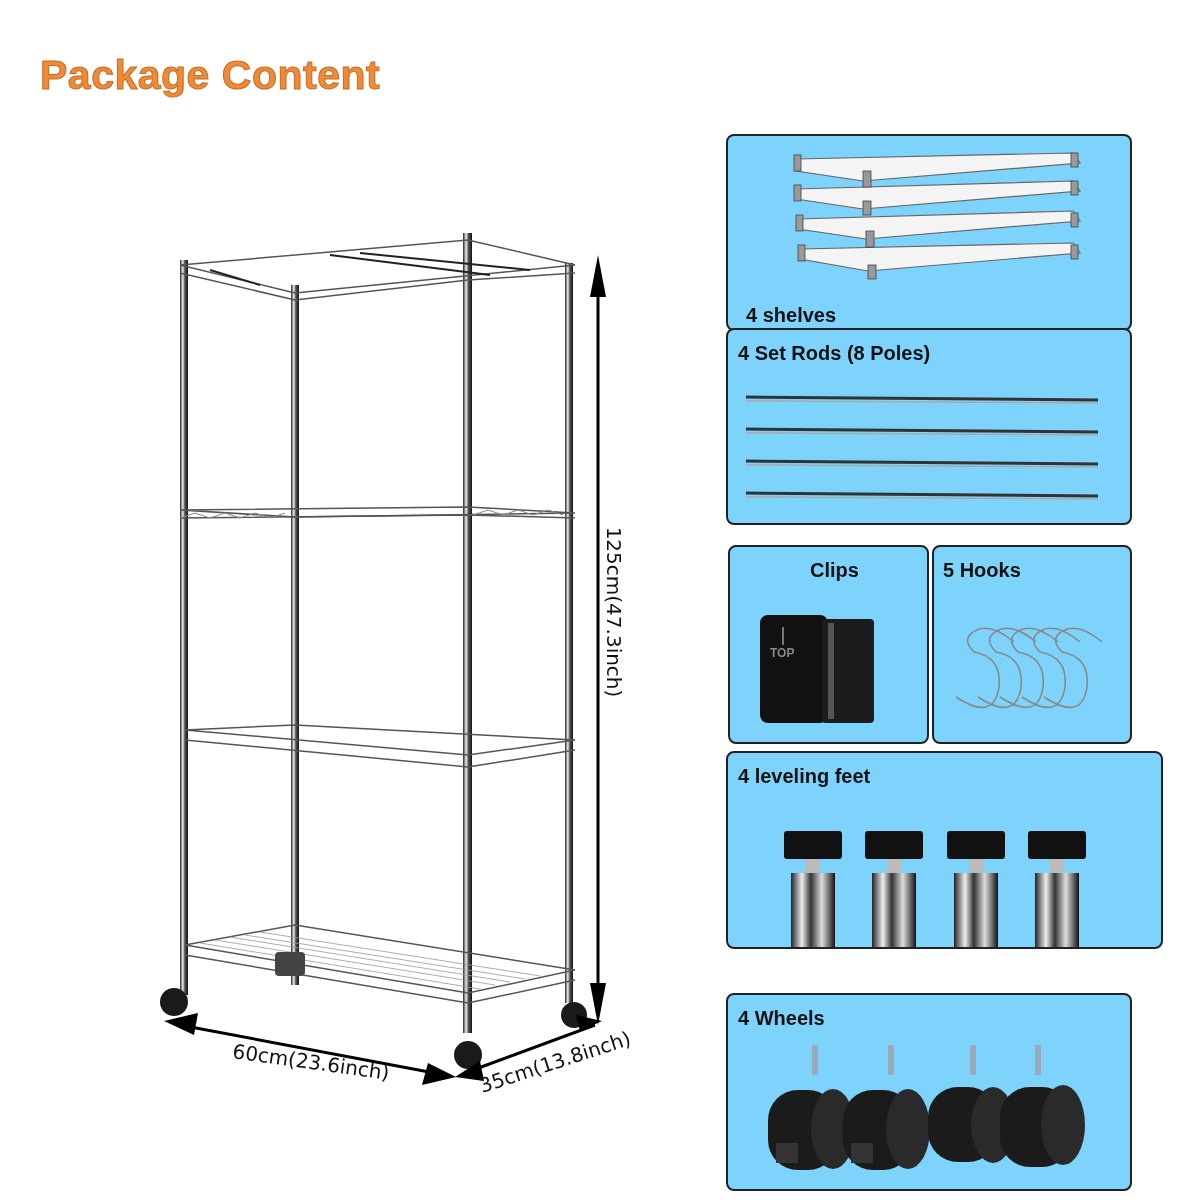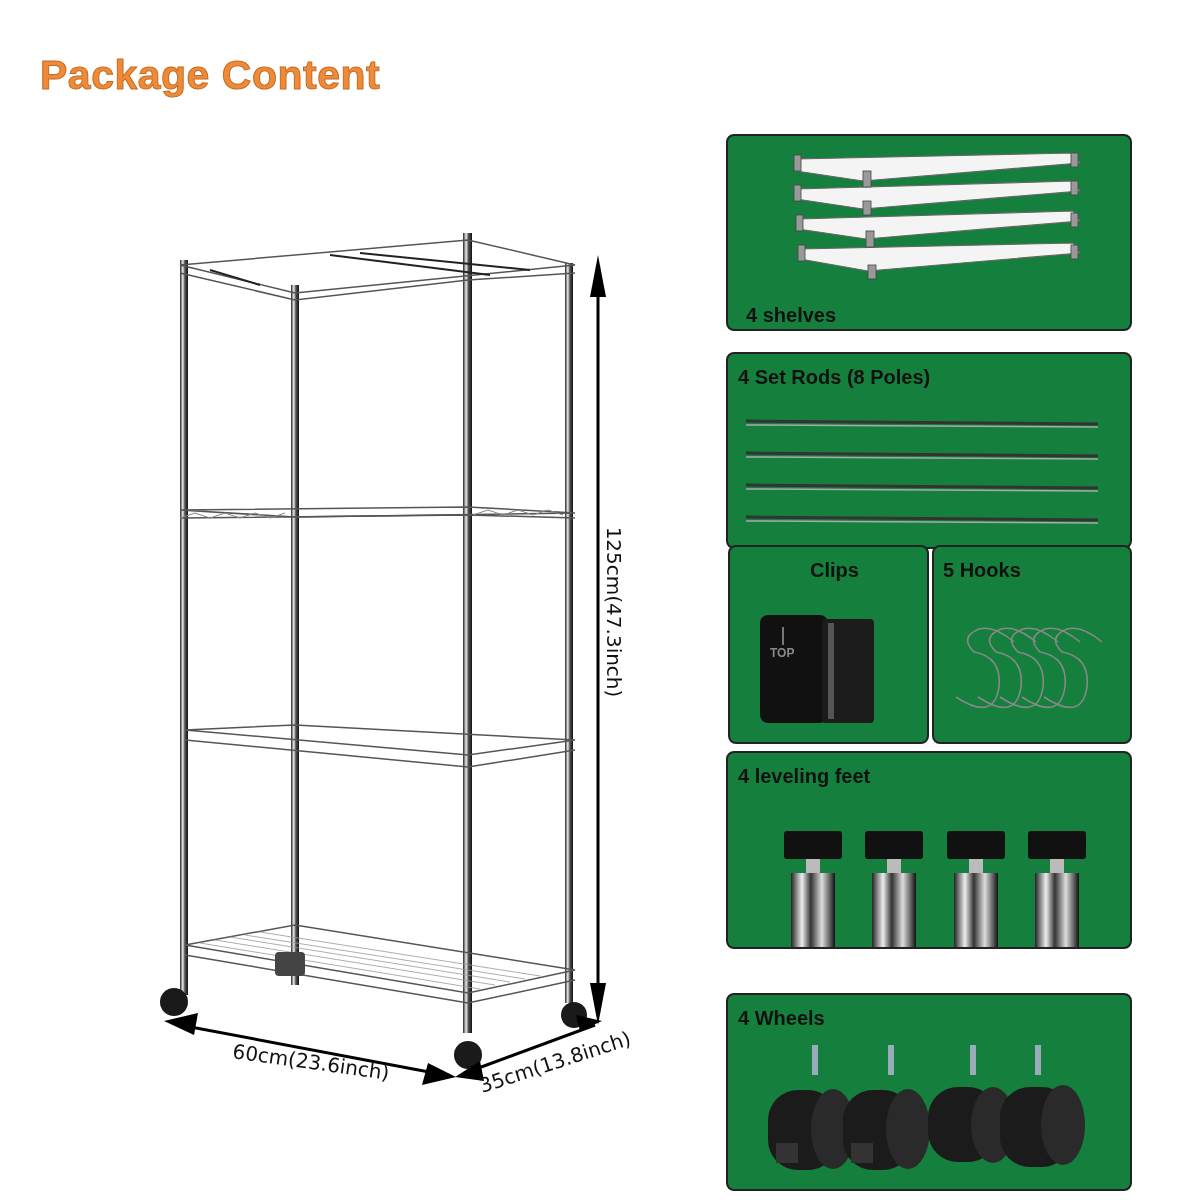--- a/index.html
+++ b/index.html
@@ -4,27 +4,27 @@
 <style>
   html, body { margin:0; padding:0; background:#ffffff; }
   body { width:1200px; height:1200px; position:relative; overflow:hidden; font-family:"Liberation Sans", sans-serif; }
   .title { position:absolute; left:40px; top:52px; font-size:41px; font-weight:bold; color:#ee8b3a; letter-spacing:0.5px; -webkit-text-stroke:1px #c86a1e; }
   .rack { position:absolute; left:150px; top:225px; width:510px; height:890px; }
   .dim { position:absolute; font-family:"DejaVu Sans", sans-serif; font-size:20px; color:#111; white-space:nowrap; }
   .dim-h { left:614px; top:612px; transform:rotate(90deg); transform-origin:center; width:0; }
   .dim-h span { position:absolute; left:-90px; top:-12px; width:180px; text-align:center; }
   .dim-w { left:232px; top:1050px; transform:rotate(8deg); }
   .dim-d { left:476px; top:1050px; transform:rotate(-18deg); }
-  .box { position:absolute; border:2px solid #222; border-radius:8px; background:#15803d; overflow:hidden;text-decoration:underline; }
+  .box { position:absolute; border:2px solid #222; border-radius:8px; background:#7dd3fc; overflow:hidden;text-decoration:underline; }
   .box-label { position:absolute; font-size:20px; font-weight:bold; color:#111; white-space:nowrap; }
   .b-shelves { left:726px; top:134px; width:402px; height:193px; }
-  .b-rods { left:726px; top:352px; width:402px; height:193px; }
+  .b-rods { left:726px; top:328px; width:402px; height:193px; }
   .b-clips { left:728px; top:545px; width:197px; height:195px; }
   .b-hooks { left:932px; top:545px; width:196px; height:195px; }
-  .b-feet { left:726px; top:751px; width:402px; height:194px; }
+  .b-feet { left:726px; top:751px; width:402px; height:194px;padding-left:31px; }
   .b-wheels { left:726px; top:957px; width:402px; height:194px;margin-top:36px; }
   svg { display:block; }
 </style>
 </head>
 <body>
 
 <div class="title">Package Content</div>
 
 <div class="rack">
   <svg width="510" height="890" viewBox="0 0 510 890">

